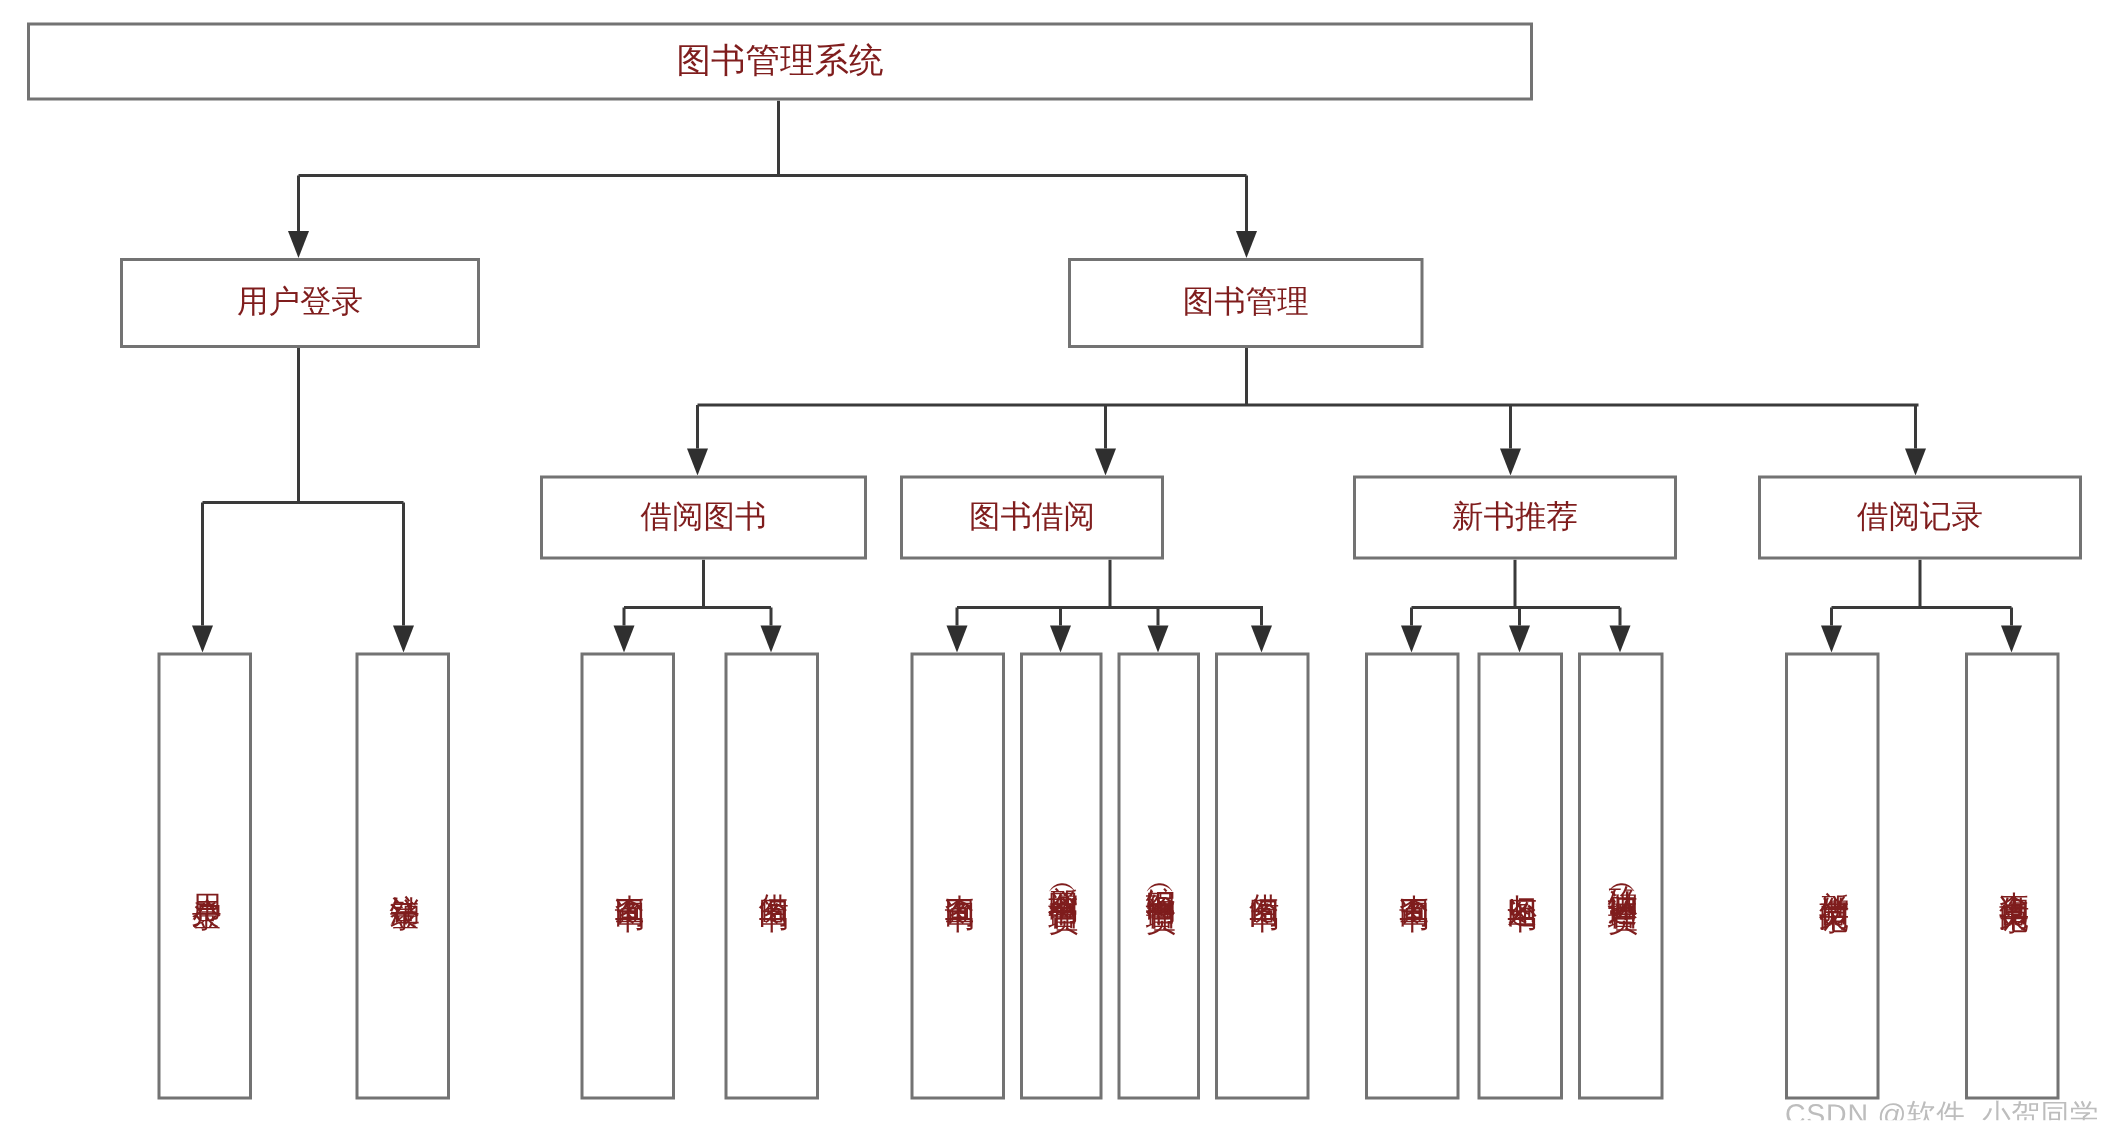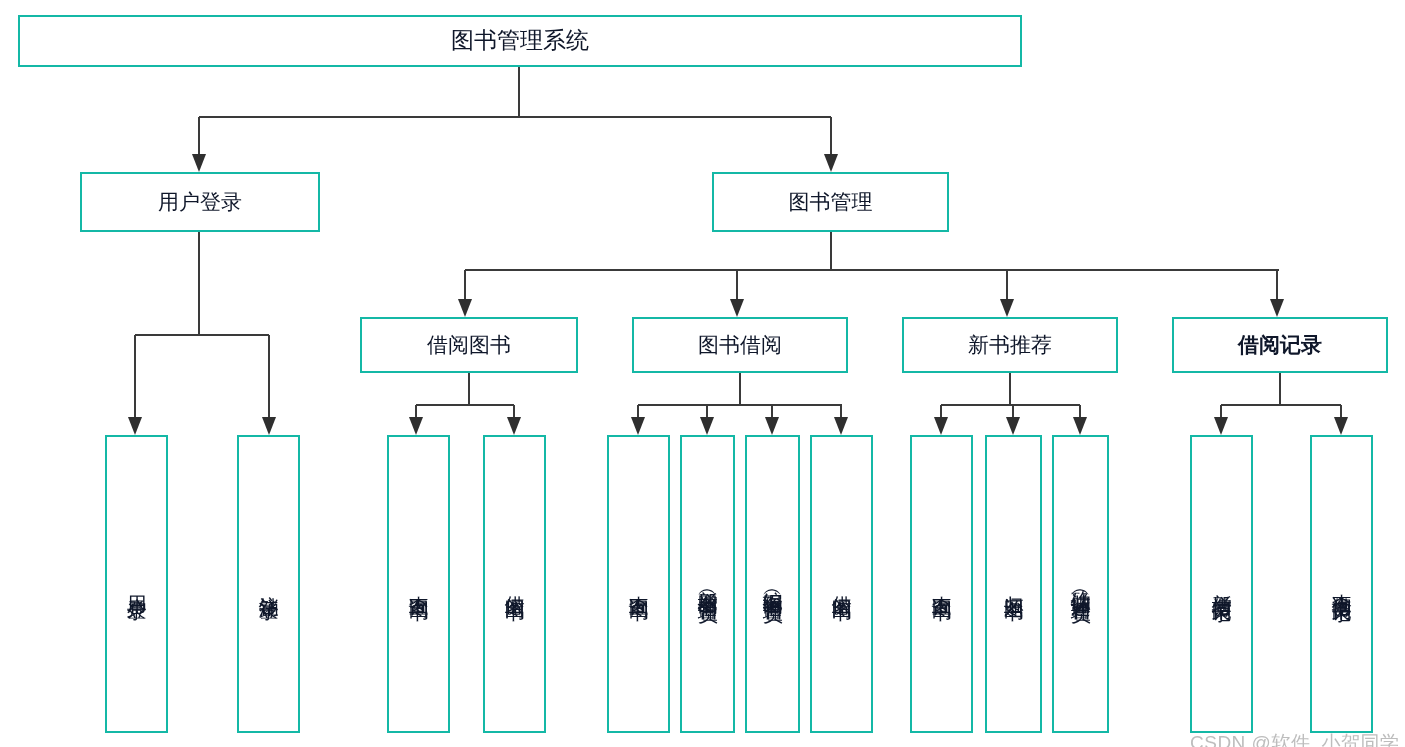--- a/index.html
+++ b/index.html
@@ -13,26 +13,26 @@
   #canvas {
     position: relative;
     width: 1405px;
     height: 747px;
     background: #ffffff;
     overflow: hidden;
   }
   .node {
     position: absolute;
     box-sizing: border-box;
-    border: 2px solid #14b8a6;
+    border: 2px solid #737373;
     background: #ffffff;
     display: flex;
     align-items: center;
     justify-content: center;
-    color: #0f172a;
+    color: #7f1d1d;
     text-align: center;
     line-height: 1.18;
   }
   .node.root {
     font-size: 23px;
   }
   .node.lvl2 {
     font-size: 21px;
   }
   .node.lvl3 {
@@ -145,27 +145,27 @@
         <span class="lbl">用户登录</span>
       </div>
       <div class="node lvl2" style="left: 712px; top: 172px; width: 237px; height: 60px;">
         <span class="lbl">图书管理</span>
       </div>
     </div>
   <div id="level3-layer">
       <div class="node lvl3" style="left: 360px; top: 317px; width: 218px; height: 56px;">
         <span class="lbl">借阅图书</span>
       </div>
-      <div class="node lvl3" style="left: 632px; top: 317px; width: 216px; height: 56px;">
+      <div class="node lvl3" style="left: 600px; top: 317px; width: 176px; height: 56px;">
         <span class="lbl">图书借阅</span>
       </div>
       <div class="node lvl3" style="left: 902px; top: 317px; width: 216px; height: 56px;">
         <span class="lbl">新书推荐</span>
       </div>
-      <div class="node lvl3" style="left: 1172px; top: 317px; width: 216px; height: 56px; font-weight: bold;">
+      <div class="node lvl3" style="left: 1172px; top: 317px; width: 216px; height: 56px;">
         <span class="lbl">借阅记录</span>
       </div>
     </div>
   <div id="leaf-layer">
       <div class="node leaf" style="left: 105px; top: 435px; width: 63px; height: 298px;">
         <span class="lbl">用户登录</span>
       </div>
       <div class="node leaf" style="left: 237px; top: 435px; width: 63px; height: 298px;">
         <span class="lbl">注销登录</span>
       </div>

